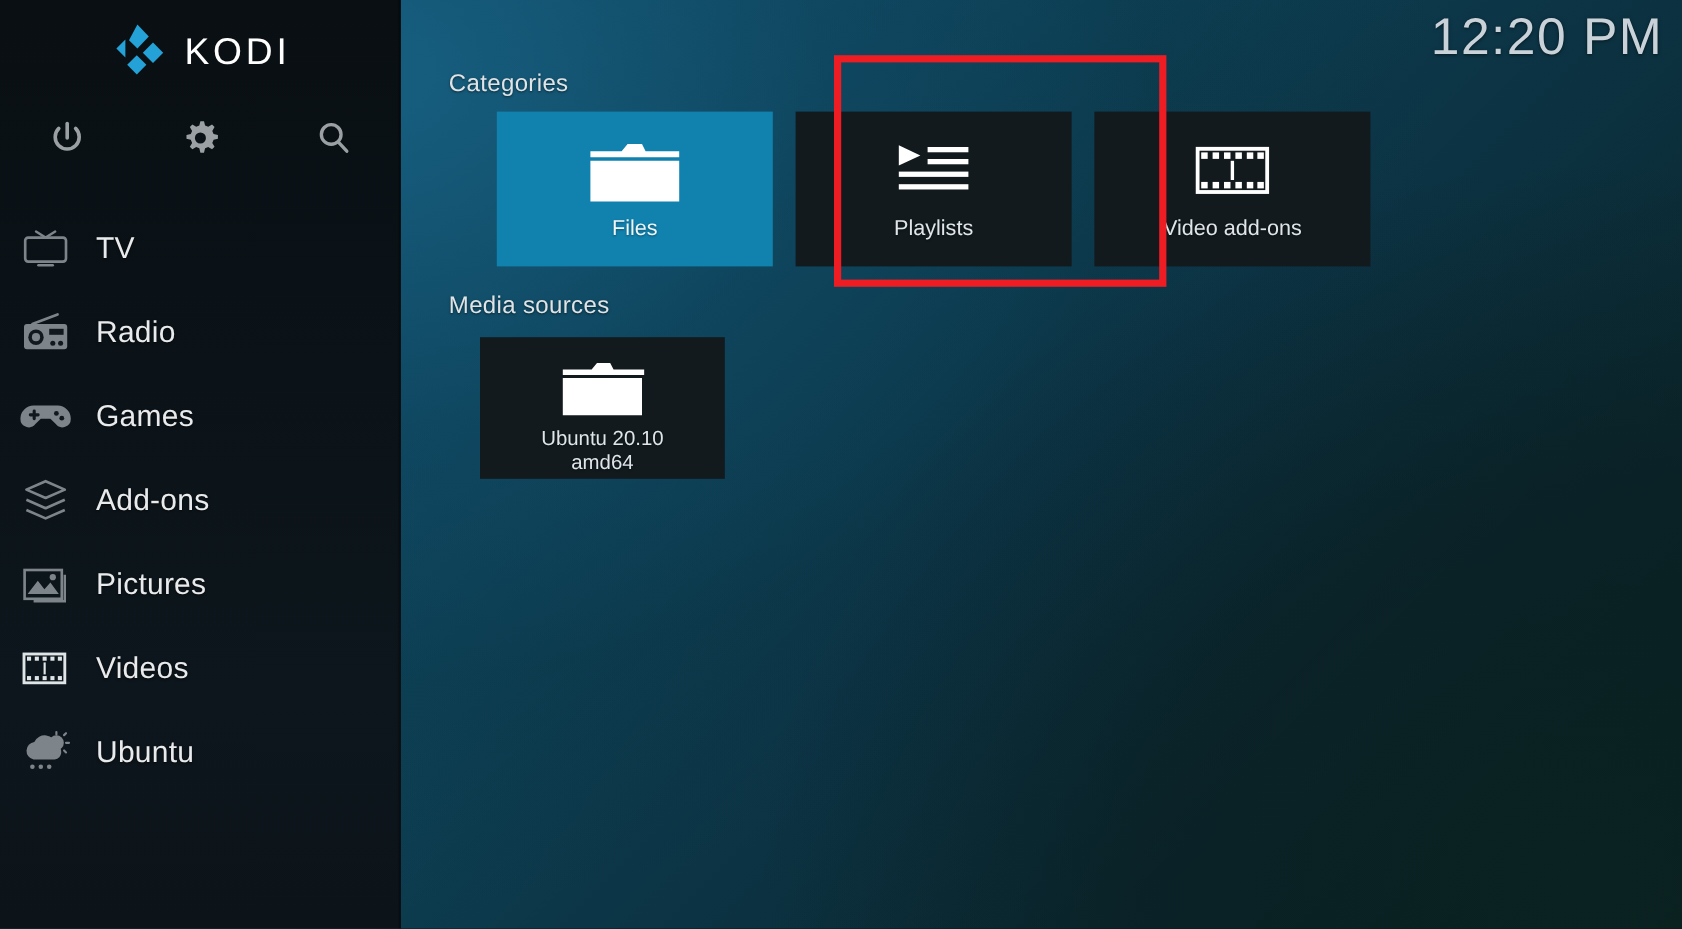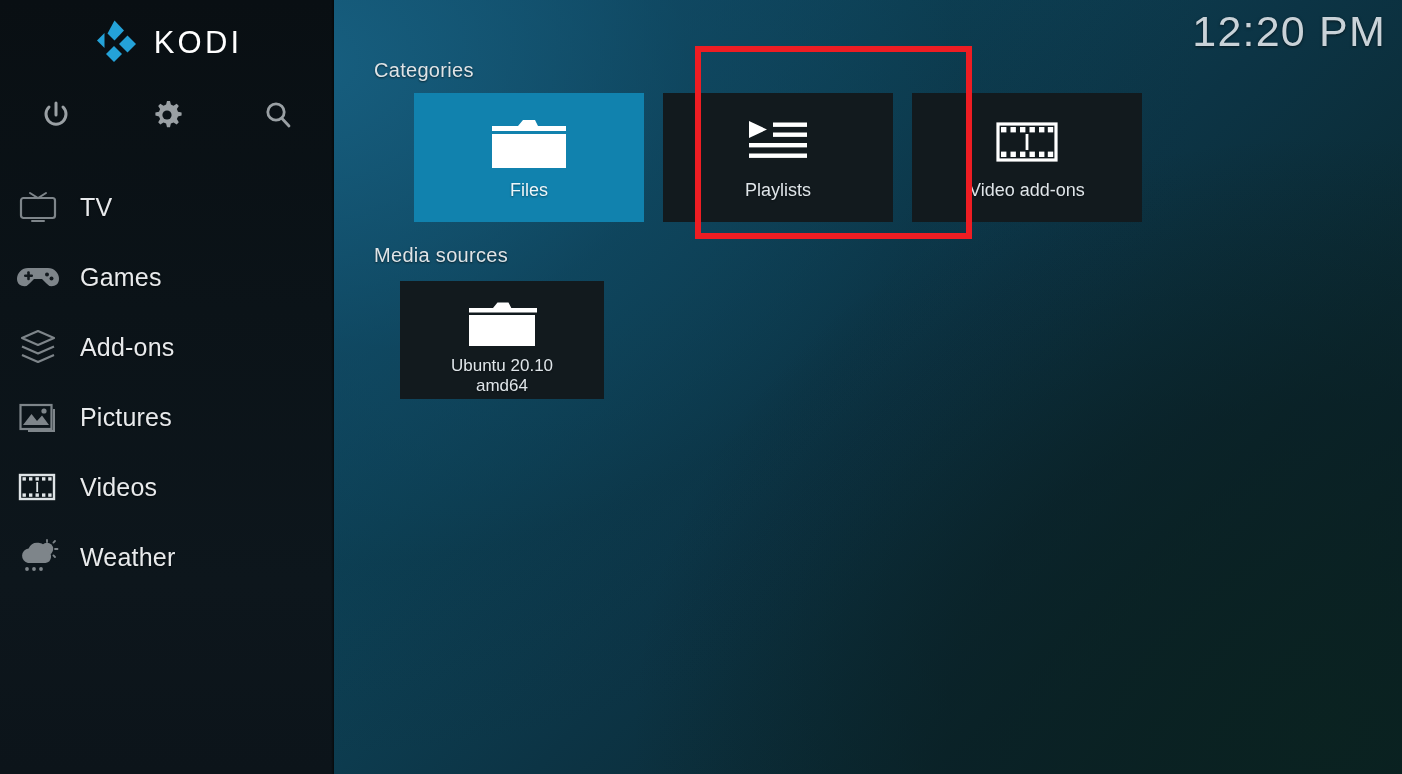--- a/index.html
+++ b/index.html
@@ -195,20 +195,34 @@
         <span class="menu-icon">
           <svg width="42" height="32" viewBox="0 0 42 32">
             <rect x="4" y="7" width="34" height="20" rx="2.5" stroke="#7e858a" stroke-width="2.2" fill="none"></rect>
             <path d="M13 2 L21 7 L29 2" stroke="#7e858a" stroke-width="2" fill="none" stroke-linecap="round"></path>
             <path d="M15 30 L27 30" stroke="#7e858a" stroke-width="2" stroke-linecap="round"></path>
           </svg>
         </span>
         <span class="menu-label">TV</span>
       </div>
 
+      <div class="menu-item">
+        <span class="menu-icon">
+          <svg width="42" height="34" viewBox="0 0 42 34">
+            <path d="M10 10 L31 2" stroke="#7e858a" stroke-width="2.2" stroke-linecap="round"></path>
+            <rect x="3" y="10" width="36" height="21" rx="2.5" fill="#7e858a"></rect>
+            <circle cx="13" cy="21" r="6.4" fill="#12191e"></circle>
+            <circle cx="13" cy="21" r="3.4" fill="#7e858a"></circle>
+            <rect x="24" y="14" width="12" height="5" fill="#12191e"></rect>
+            <circle cx="27" cy="26" r="2.1" fill="#12191e"></circle>
+            <circle cx="33.5" cy="26" r="2.1" fill="#12191e"></circle>
+          </svg>
+        </span>
+        <span class="menu-label">Radio</span>
+      </div>
 
       <div class="menu-item">
         <span class="menu-icon">
           <svg width="44" height="30" viewBox="0 0 44 30">
             <path d="M12 6 h20 a11 11 0 0 1 11 11 a7 7 0 0 1 -12.5 4.4 L26 17 h-8 l-4.5 4.4 A7 7 0 0 1 1 17 A11 11 0 0 1 12 6 Z" fill="#7e858a"></path>
             <rect x="8" y="12.4" width="9" height="2.6" rx="1.2" fill="#12191e"></rect>
             <rect x="11.2" y="9.2" width="2.6" height="9" rx="1.2" fill="#12191e"></rect>
             <circle cx="31" cy="12.5" r="2" fill="#12191e"></circle>
             <circle cx="35.5" cy="16.5" r="2" fill="#12191e"></circle>
           </svg>
@@ -275,21 +289,21 @@
                 <path d="M37.4 16.4 L39 18"></path>
             </g>
             <path d="M12 24 a7.4 7.4 0 0 1 0.6 -14.6 a9.6 9.6 0 0 1 18.2 2.4 a6.3 6.3 0 0 1 -1.2 12.2 Z" fill="#7e858a"></path>
             <g fill="#7e858a">
               <circle cx="11" cy="30" r="1.9"></circle>
               <circle cx="18" cy="30" r="1.9"></circle>
               <circle cx="25" cy="30" r="1.9"></circle>
             </g>
           </svg>
         </span>
-        <span class="menu-label">Weather</span>
+        <span class="menu-label">Ubuntu</span>
       </div>
 
     </div>
   </div>
 
   <div id="clock">12:20 PM</div>
 
   <div id="content">
 
     <div class="group-label" id="cat-label">Categories</div>

